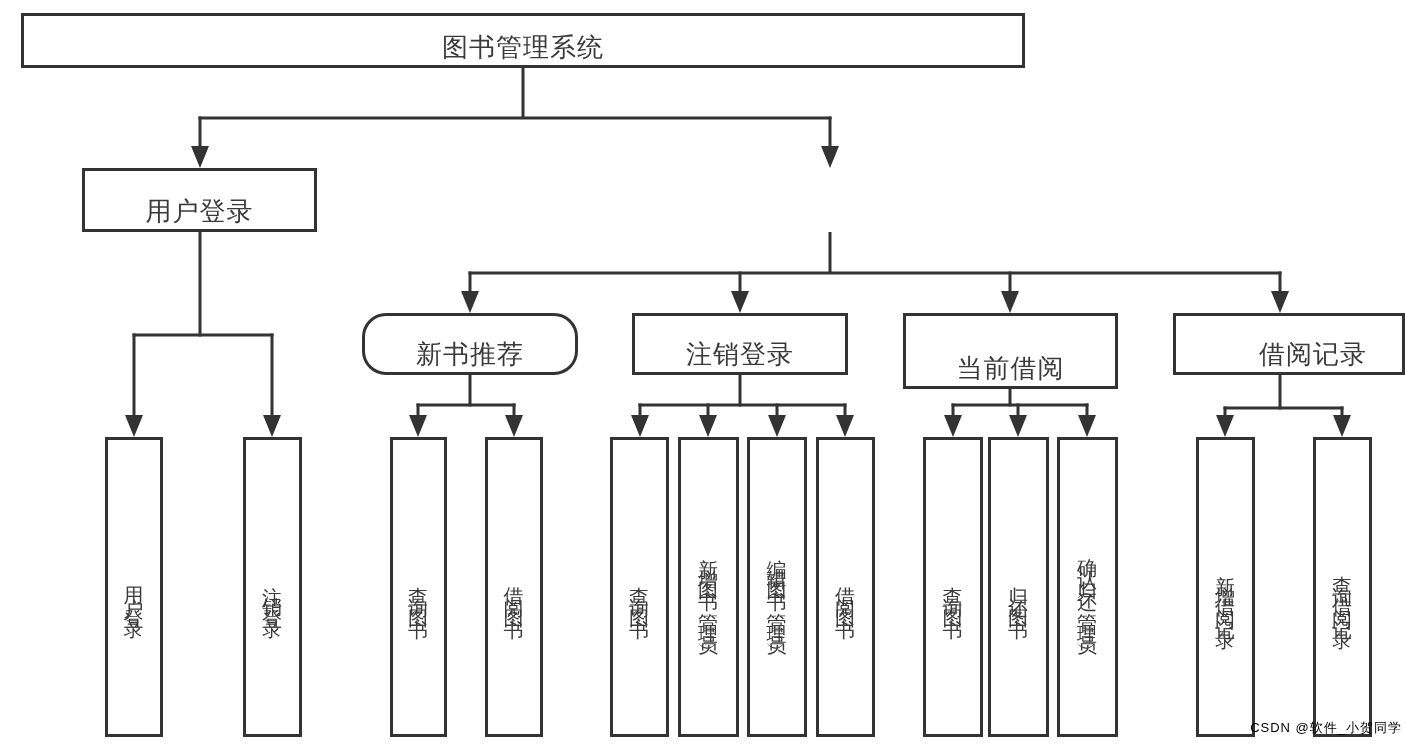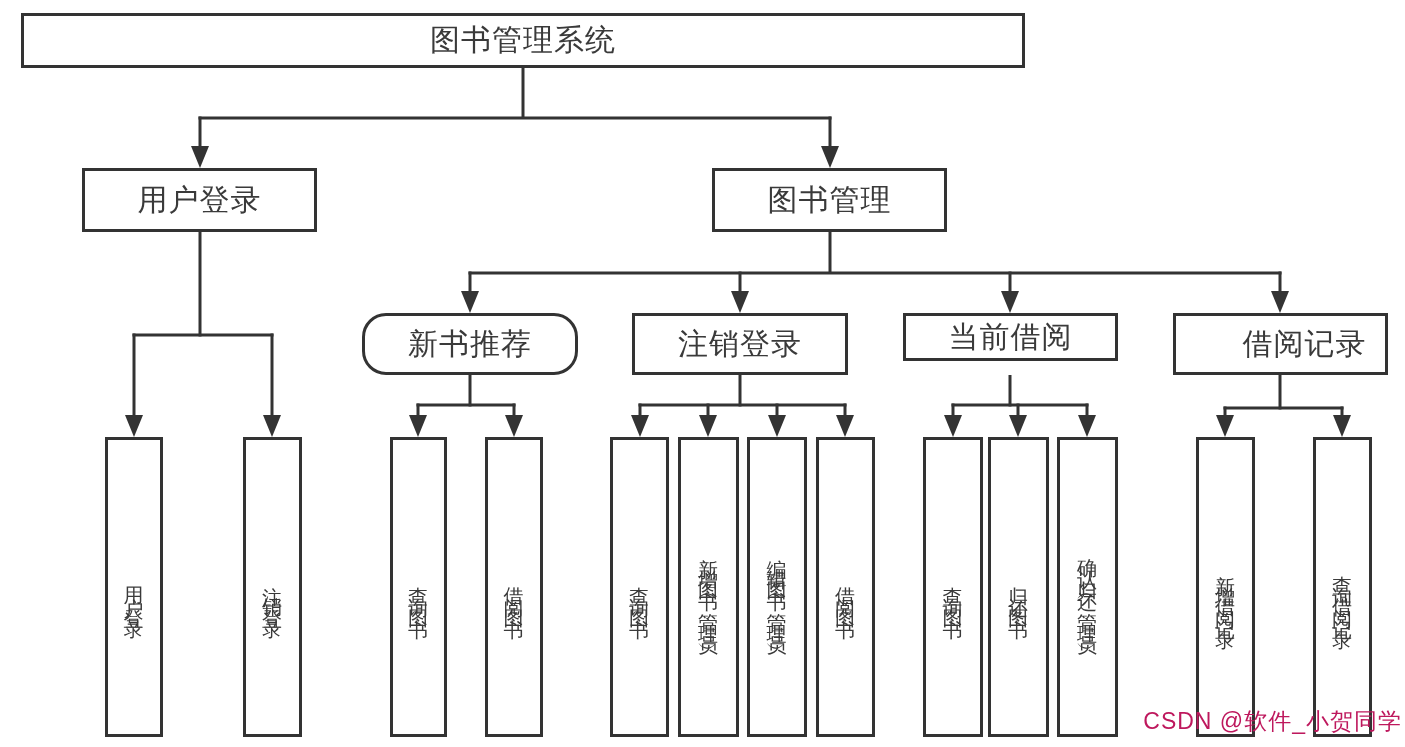--- a/index.html
+++ b/index.html
@@ -14,36 +14,36 @@
   .node{
     position:absolute;
     box-sizing:border-box;
     border:3px solid #333333;
     background:#ffffff;
     display:flex;
     align-items:center;
     justify-content:center;
     color:#3a3a3a;
   }
-  .hnode{font-size:30px;letter-spacing:1px;}
+  .hnode{font-size:26px;letter-spacing:1px;align-items:flex-end;}
   .vnode span{
     writing-mode:vertical-rl;
     text-orientation:upright;
     font-size:20px;
     letter-spacing:11px;
     margin-bottom:-11px;
     line-height:1.1;
     white-space:nowrap;
   }
   .watermark{
     position:absolute;
     right:3px;
     bottom:10px;
-    font-size:23px;
-    color:#be185d;
+    font-size:13px;
+    color:#000000;
     letter-spacing:1px;
     pointer-events:none;
   }
 </style>
 </head>
 <body>
 
 <div id="canvas">
 
   <svg id="wires" viewBox="0 0 1405 747" xmlns="http://www.w3.org/2000/svg">
@@ -112,34 +112,31 @@
     </g>
   </svg>
 
   <div class="node hnode" style="left:21px;top:13px;width:1004px;height:55px;">
     <span>图书管理系统</span>
   </div>
 
   <div class="node hnode" style="left:82px;top:168px;width:235px;height:64px;">
     <span>用户登录</span>
   </div>
-  <div class="node hnode" style="left:712px;top:168px;width:235px;height:64px;">
-    <span>图书管理</span>
-  </div>
 
   <div class="node hnode" style="left:362px;top:313px;width:216px;height:62px;border-radius:24px;">
     <span>新书推荐</span>
   </div>
   <div class="node hnode" style="left:632px;top:313px;width:216px;height:62px;">
     <span>注销登录</span>
   </div>
-  <div class="node hnode" style="left:903px;top:313px;width:215px;height:48px;">
+  <div class="node hnode" style="left:903px;top:313px;width:215px;height:76px;">
     <span>当前借阅</span>
   </div>
-  <div class="node hnode" style="left:1173px;top:313px;width:215px;height:62px;padding-left:48px;">
+  <div class="node hnode" style="left:1173px;top:313px;width:232px;height:62px;padding-left:48px;">
     <span>借阅记录</span>
   </div>
 
   <div class="node vnode" style="left:105px;top:437px;width:58px;height:300px;">
     <span>用户登录</span>
   </div>
   <div class="node vnode" style="left:243px;top:437px;width:59px;height:300px;">
     <span>注销登录</span>
   </div>
 

